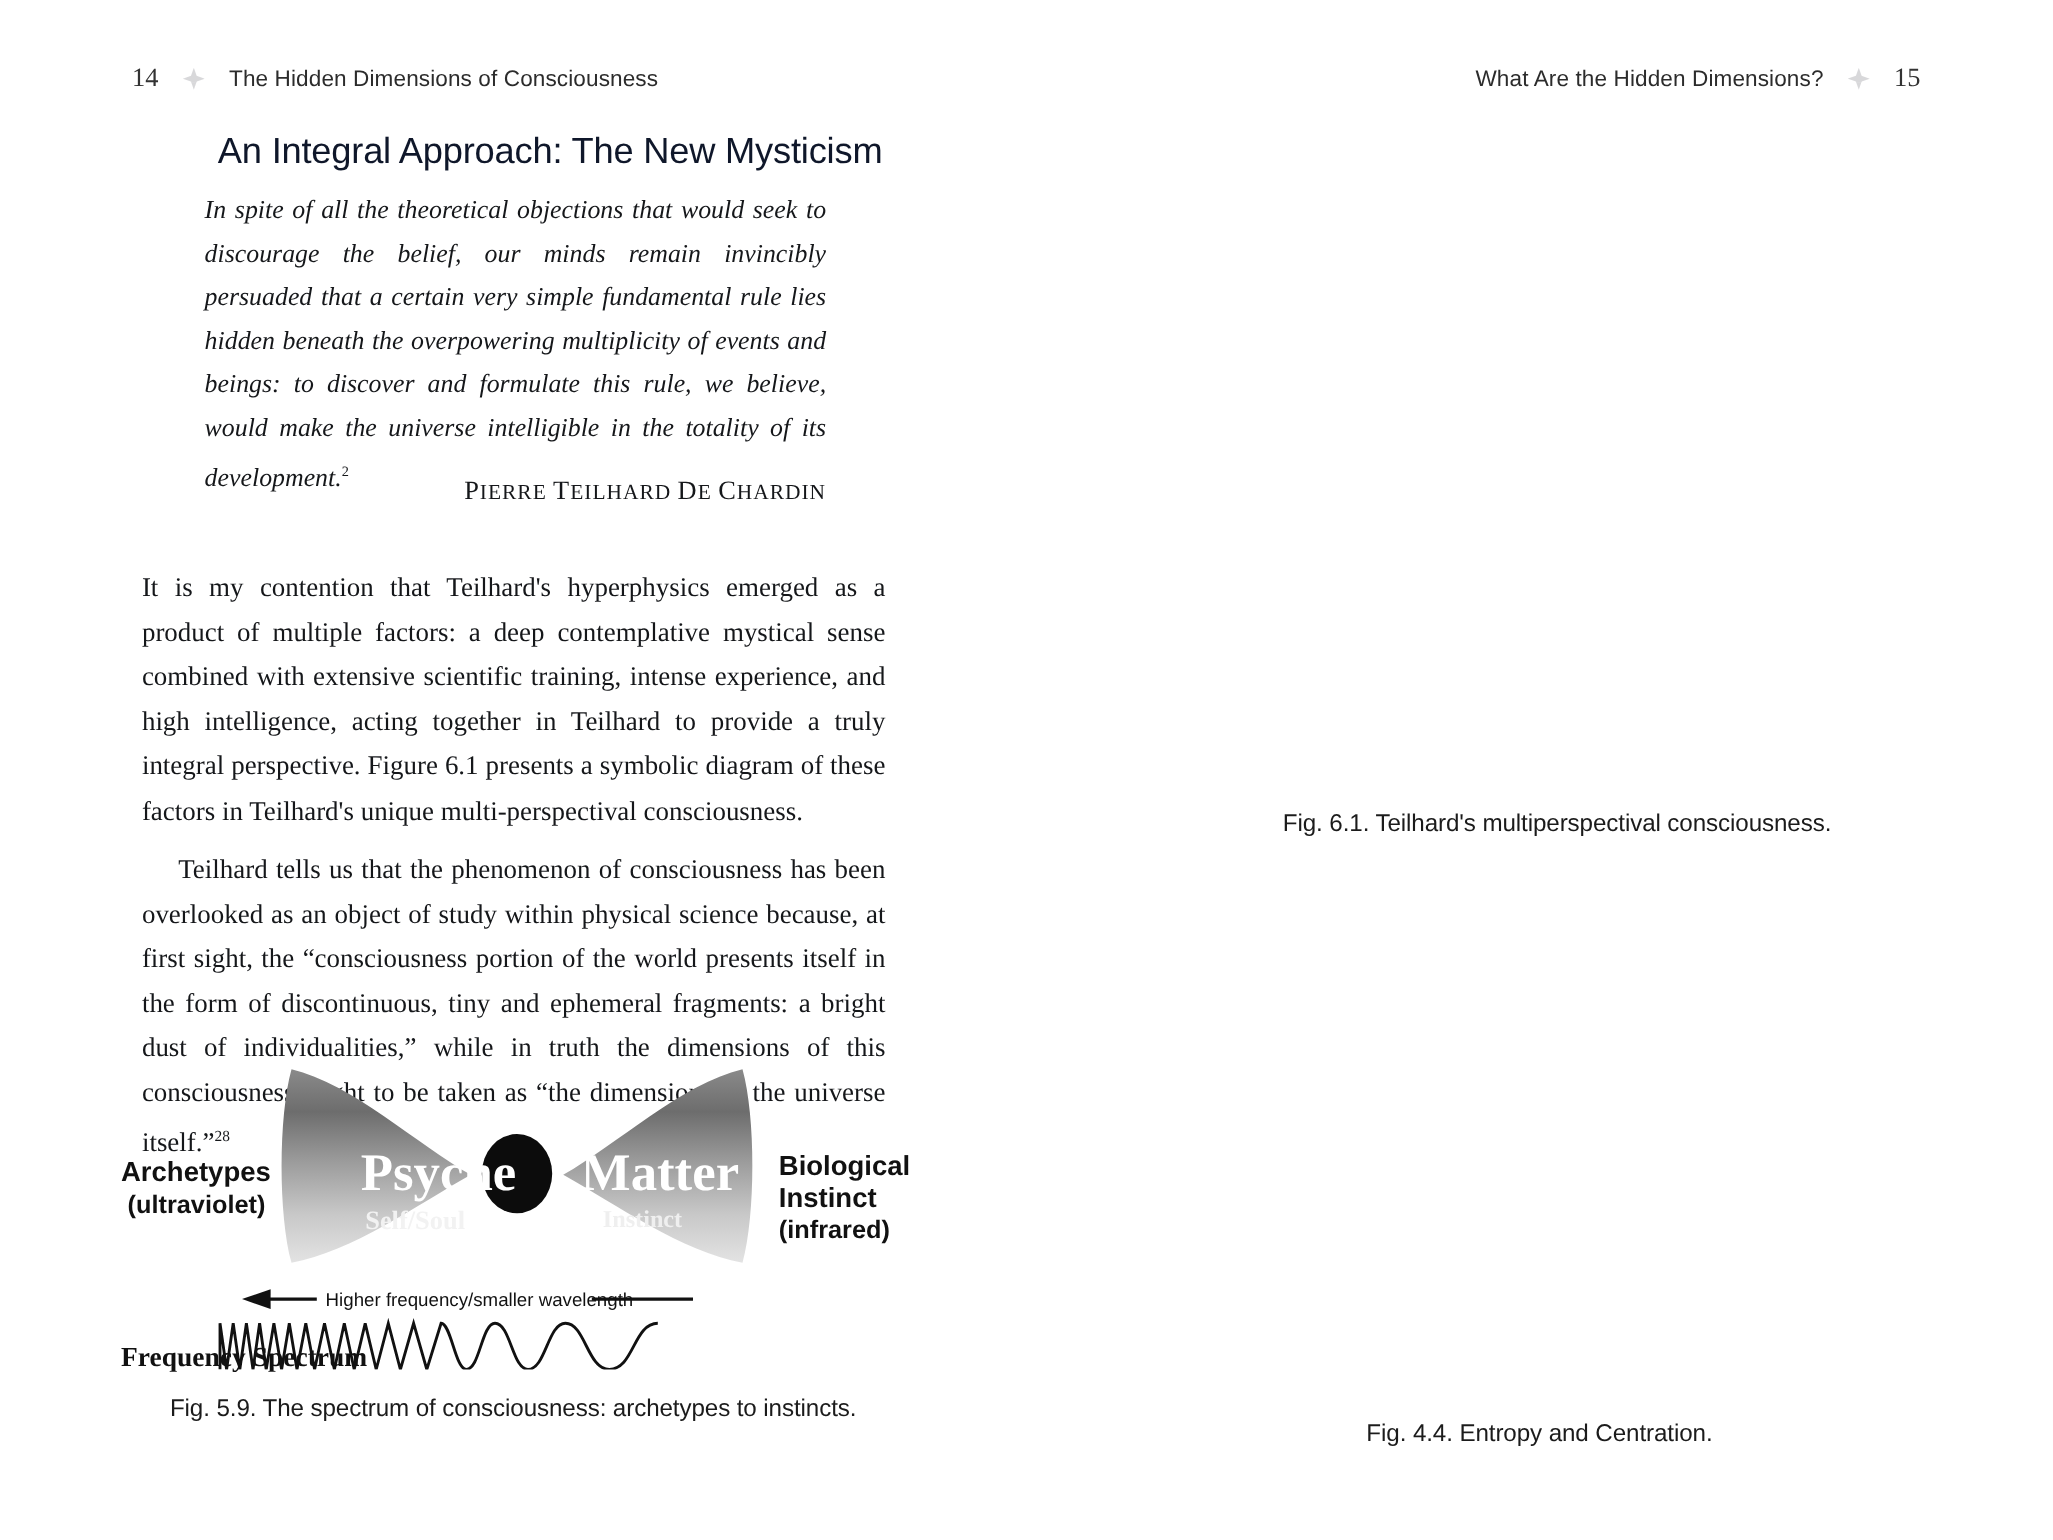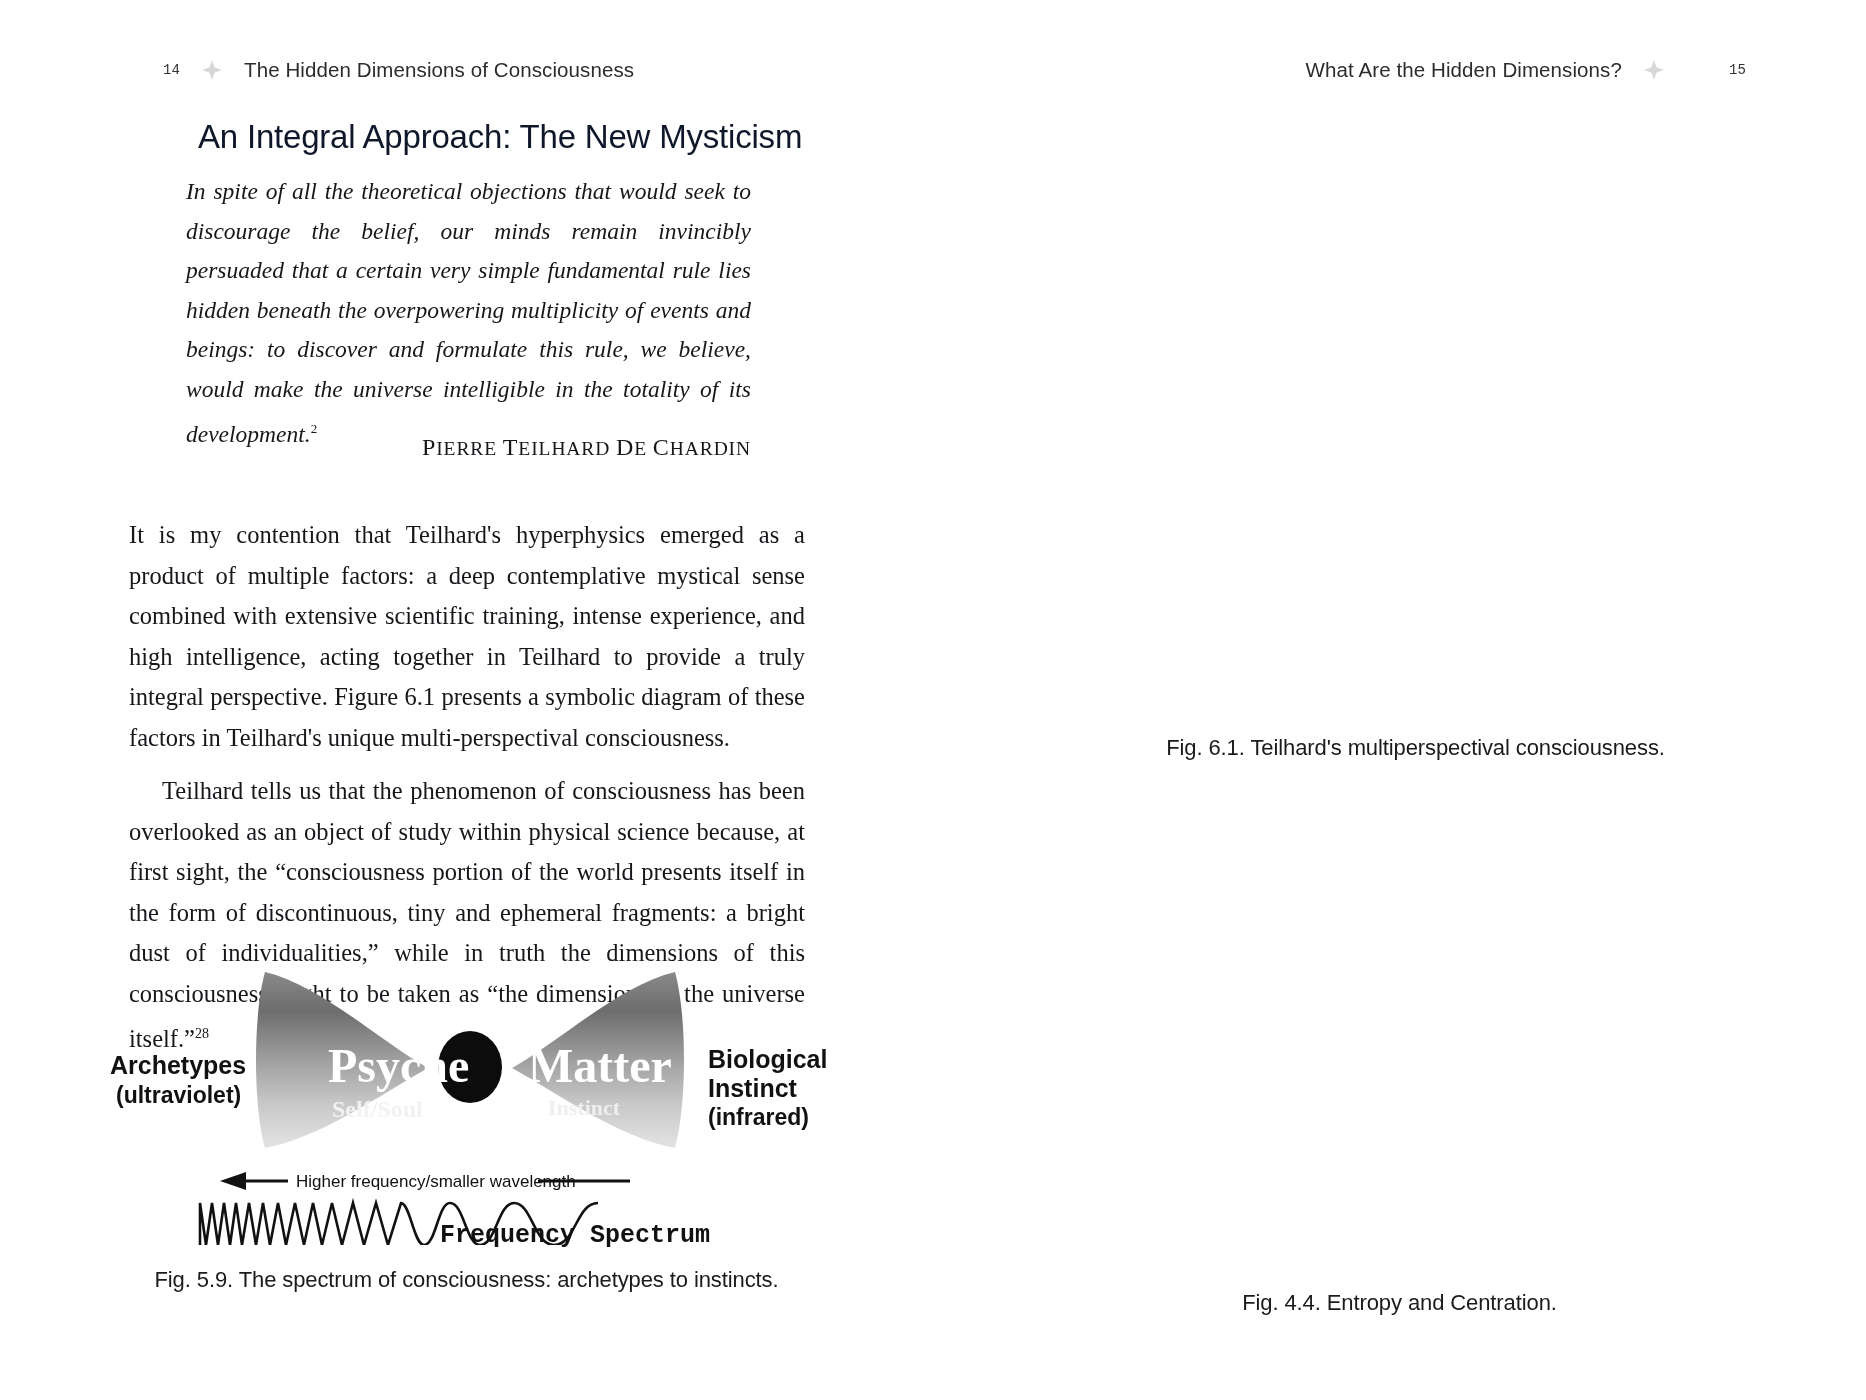--- a/index.html
+++ b/index.html
@@ -38,24 +38,23 @@
     gap: 22px;
     font-family: "Liberation Sans", sans-serif;
     font-size: 20.5px;
     color: #2c2c2c;
     letter-spacing: .1px;
     white-space: nowrap;
   }
   .runhead-left  { left: 120px; }
   .runhead-right { right: 120px; }
   .folio {
-    font-family: Liberation Mono, monospace;
-    font-size: 14px;
+    font-family: Liberation Serif, serif;
+    font-size: 24px;
     color: #333;
-    margin-left: 43px;
   }
   .ornament {
     display: inline-block;
     width: 20px;
     height: 20px;
     position: relative;
     opacity: .55;
   }
   .ornament::before, .ornament::after {
     content: "";
@@ -234,22 +233,22 @@
                  L 132 290 L 139 248 L 146 290 L 153 248 L 160 290 L 168 248
                  L 176 290 L 185 248 L 194 290 L 203 248 L 212 290 L 222 248
                  L 232 290 L 243 248 L 254 290 L 266 248 L 278 290 L 291 248
                  C 300 248 304 290 314 290 C 326 290 328 248 340 248
                  C 354 248 356 290 370 290 C 386 290 388 248 404 248
                  C 422 248 424 290 444 290 C 466 290 466 248 488 248"></path>
 
         <text x="360" y="285" text-anchor="middle" font-family="'Liberation Sans',sans-serif" font-weight="700" font-size="25" fill="#111" style="display:none">Frequency Spectrum</text>
       </svg>
 
-      <div style="position:absolute; left:0; top:266px; width:600px; text-align:right;
-                  font-family:Liberation Mono, monospace; font-weight:700; font-size:25px; color:#111;">Frequency Spectrum</div>
+      <div style="position:absolute; left:0; top:266px; width:600px; text-align:left;
+                  font-family:Liberation Serif, serif; font-weight:700; font-size:25px; color:#111;">Frequency Spectrum</div>
     </div>
 
     <div class="caption" style="top:1267px; left:0; width:933px;">Fig. 5.9. The spectrum of consciousness: archetypes to instincts.</div>
   </div>
 
   <div class="page page-right">
 
     <div class="runhead runhead-right">
       <span>What Are the Hidden Dimensions?</span>
       <span class="ornament">

